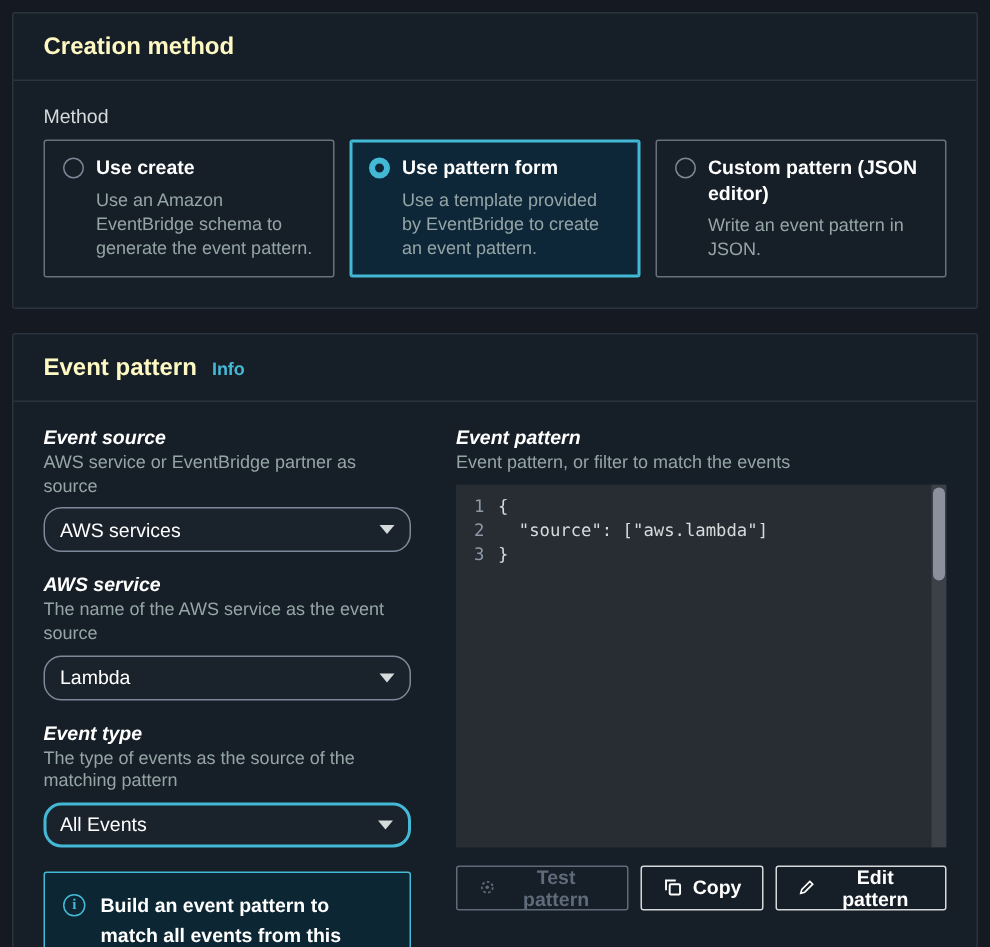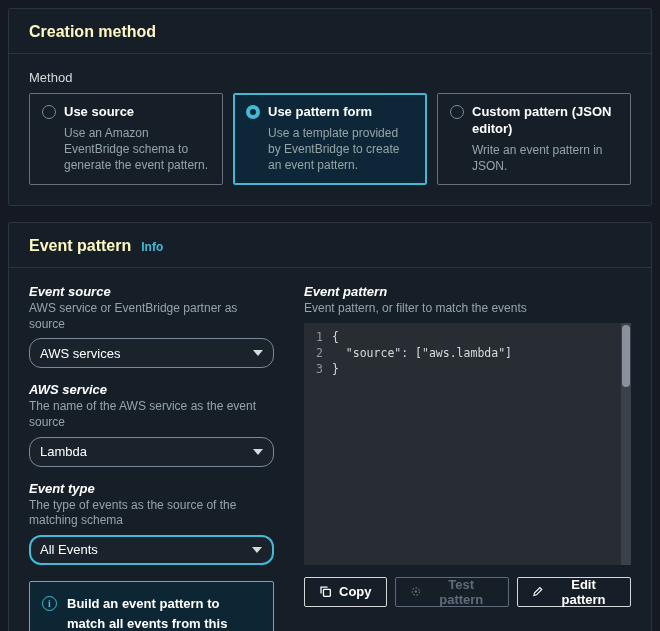--- a/index.html
+++ b/index.html
@@ -112,21 +112,21 @@
     <div class="panel-header">
       <h2 class="panel-title">Creation method</h2>
     </div>
     <div class="panel-body">
       <div class="group-label">Method</div>
       <div class="cards">
 
         <div class="card">
           <div class="card-head">
             <span class="radio"></span>
-            <span class="card-title">Use source</span>
+            <span class="card-title">Use create</span>
           </div>
           <div class="card-desc">Use an Amazon EventBridge schema to generate the event pattern.</div>
         </div>
 
         <div class="card selected">
           <div class="card-head">
             <span class="radio checked"></span>
             <span class="card-title">Use pattern form</span>
           </div>
           <div class="card-desc">Use a template provided by EventBridge to create an event pattern.</div>
@@ -167,21 +167,21 @@
             <div class="field-label">AWS service</div>
             <div class="field-desc">The name of the AWS service as the event source</div>
             <div class="select">
               <span>Lambda</span>
               <span class="caret"></span>
             </div>
           </div>
 
           <div class="field">
             <div class="field-label">Event type</div>
-            <div class="field-desc">The type of events as the source of the matching schema</div>
+            <div class="field-desc">The type of events as the source of the matching pattern</div>
             <div class="select focused">
               <span>All Events</span>
               <span class="caret"></span>
             </div>
           </div>
 
           <div class="alert">
             <span class="info-icon"></span>
             <span class="alert-text">Build an event pattern to match all events from this service</span>
           </div>
@@ -204,35 +204,35 @@
             <div class="code-line">
               <span class="line-num">3</span>
               <span class="line-code">}</span>
             </div>
             <div class="scrollbar">
               <div class="scroll-thumb"></div>
             </div>
           </div>
 
           <div class="editor-buttons">
-            <button class="btn">
-              <svg width="13" height="13" viewBox="0 0 16 16" fill="none" stroke="currentColor" stroke-width="1.6">
-                <rect x="5.5" y="5.5" width="8.5" height="8.5" rx="1"></rect>
-                <path d="M10.5 2.5H2.5v8"></path>
-              </svg>
-              <span>Copy</span>
-            </button>
             <button class="btn disabled">
               <svg width="13" height="13" viewBox="0 0 16 16" fill="none" stroke="currentColor" stroke-width="1.6">
                 <circle cx="8" cy="8" r="5" stroke-dasharray="2.4 2.1"></circle>
                 <circle cx="8" cy="8" r="1.6" fill="currentColor" stroke="none"></circle>
               </svg>
               <span>Test pattern</span>
             </button>
             <button class="btn">
+              <svg width="13" height="13" viewBox="0 0 16 16" fill="none" stroke="currentColor" stroke-width="1.6">
+                <rect x="5.5" y="5.5" width="8.5" height="8.5" rx="1"></rect>
+                <path d="M10.5 2.5H2.5v8"></path>
+              </svg>
+              <span>Copy</span>
+            </button>
+            <button class="btn">
               <svg width="13" height="13" viewBox="0 0 16 16" fill="none" stroke="currentColor" stroke-width="1.5">
                 <path d="M2.5 13.5l1-3.6 7.3-7.3 2.6 2.6-7.3 7.3-3.6 1z"></path>
               </svg>
               <span>Edit pattern</span>
             </button>
           </div>
         </div>
 
       </div>
     </div>

